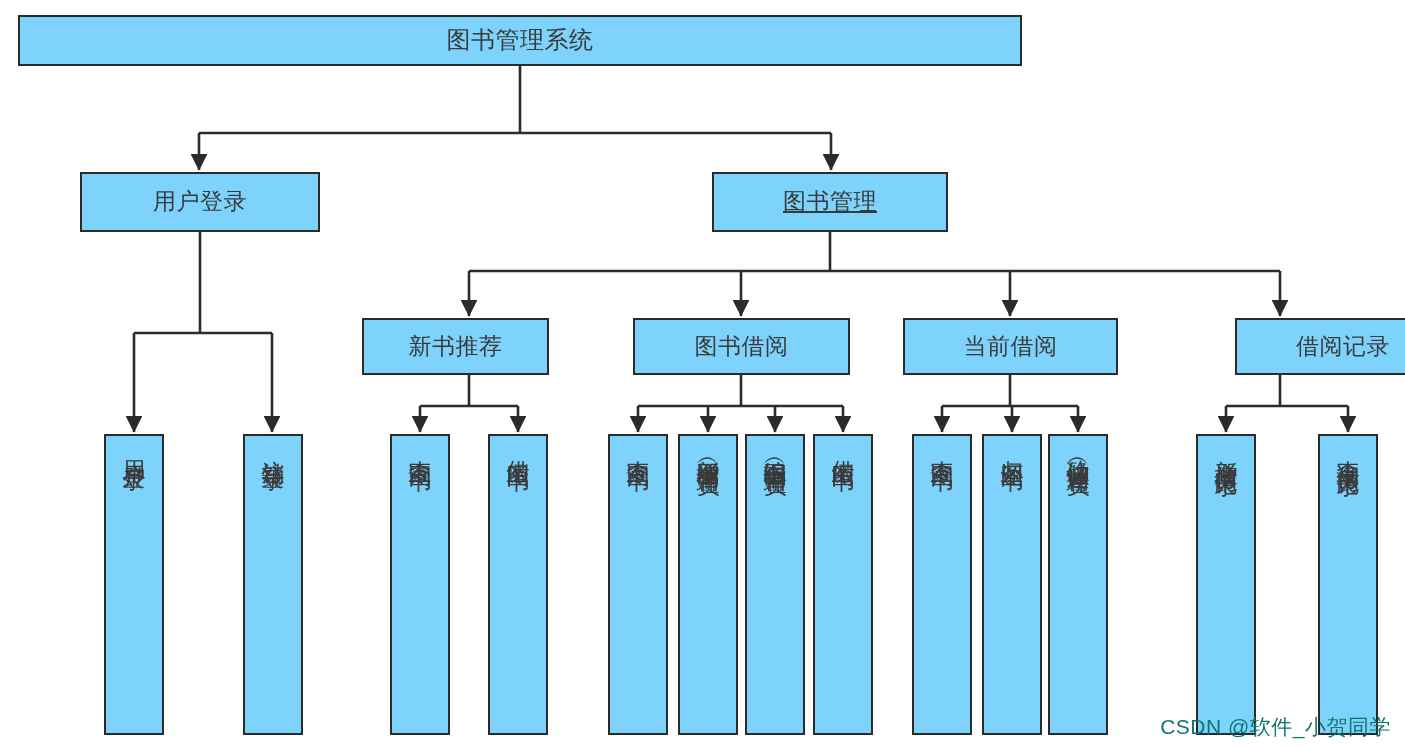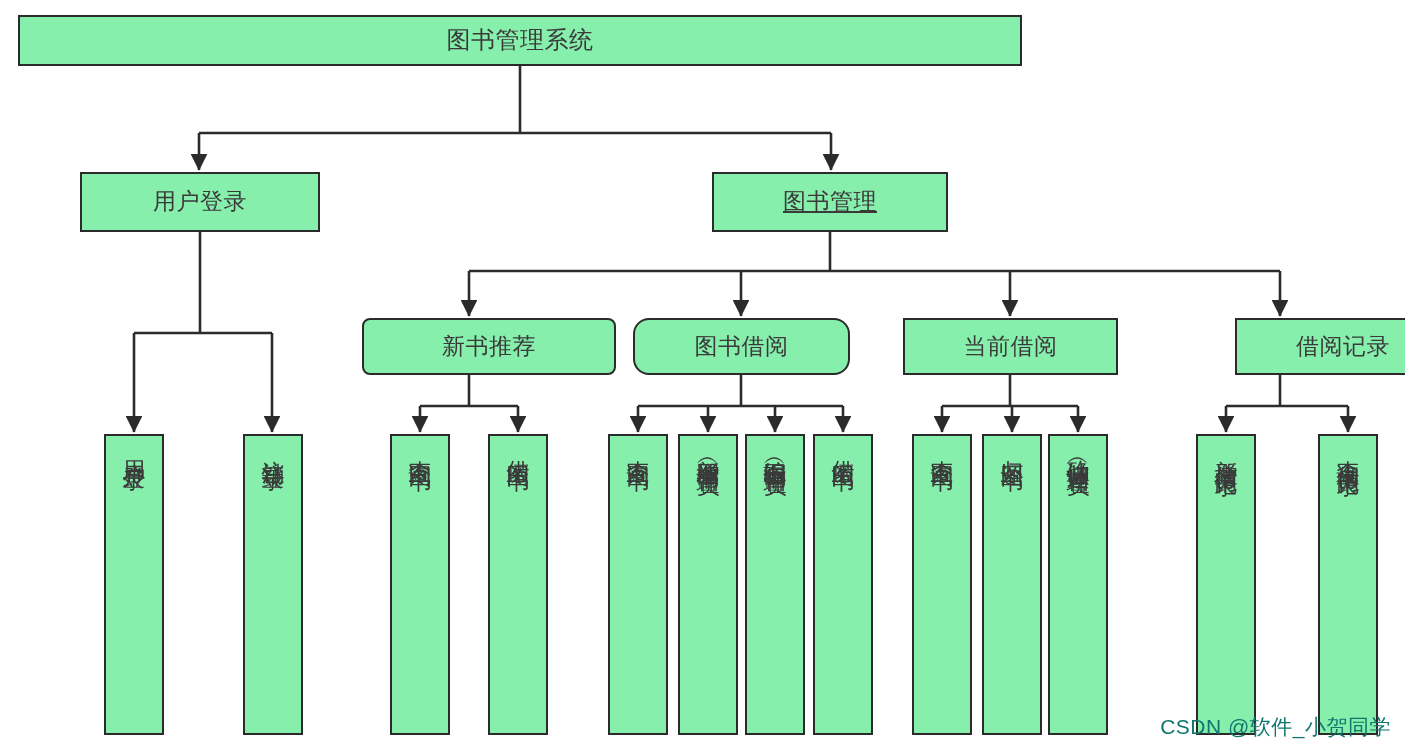--- a/index.html
+++ b/index.html
@@ -22,21 +22,21 @@
     position: absolute;
     left: 0;
     top: 0;
     width: 1405px;
     height: 747px;
     pointer-events: none;
   }
   .node {
     position: absolute;
     box-sizing: border-box;
-    background: #86efac;
+    background: #7dd3fc;
     border: 2px solid #2b2b2b;
     display: flex;
     align-items: center;
     justify-content: center;
     color: #3a3a3a;
     z-index: 2;
   }
   .node-label {
     display: block;
     text-align: center;
@@ -70,22 +70,22 @@
     width: 1004px;
     height: 51px;
   }
   #node-root .node-label { font-size: 24px; }
 
   
   #node-user-login { left: 80px;  top: 172px; width: 240px; height: 60px; }
   #node-book-mgmt  { left: 712px; top: 172px; width: 236px; height: 60px; text-decoration: underline; }
 
   
-  #node-new-book-rec { left: 362px;  top: 318px; width: 254px; height: 57px; border-radius: 8px; }
-  #node-book-borrow  { left: 633px;  top: 318px; width: 217px; height: 57px; border-radius: 16px; }
+  #node-new-book-rec { left: 362px;  top: 318px; width: 187px; height: 57px; }
+  #node-book-borrow  { left: 633px;  top: 318px; width: 217px; height: 57px; }
   #node-current-loan { left: 903px;  top: 318px; width: 215px; height: 57px; }
   #node-loan-record  { left: 1235px; top: 318px; width: 216px; height: 57px; }
 
   
   .leaf {
     top: 434px;
     height: 301px;
     width: 60px;
   }
   #leaf-user-login     { left: 104px; }

